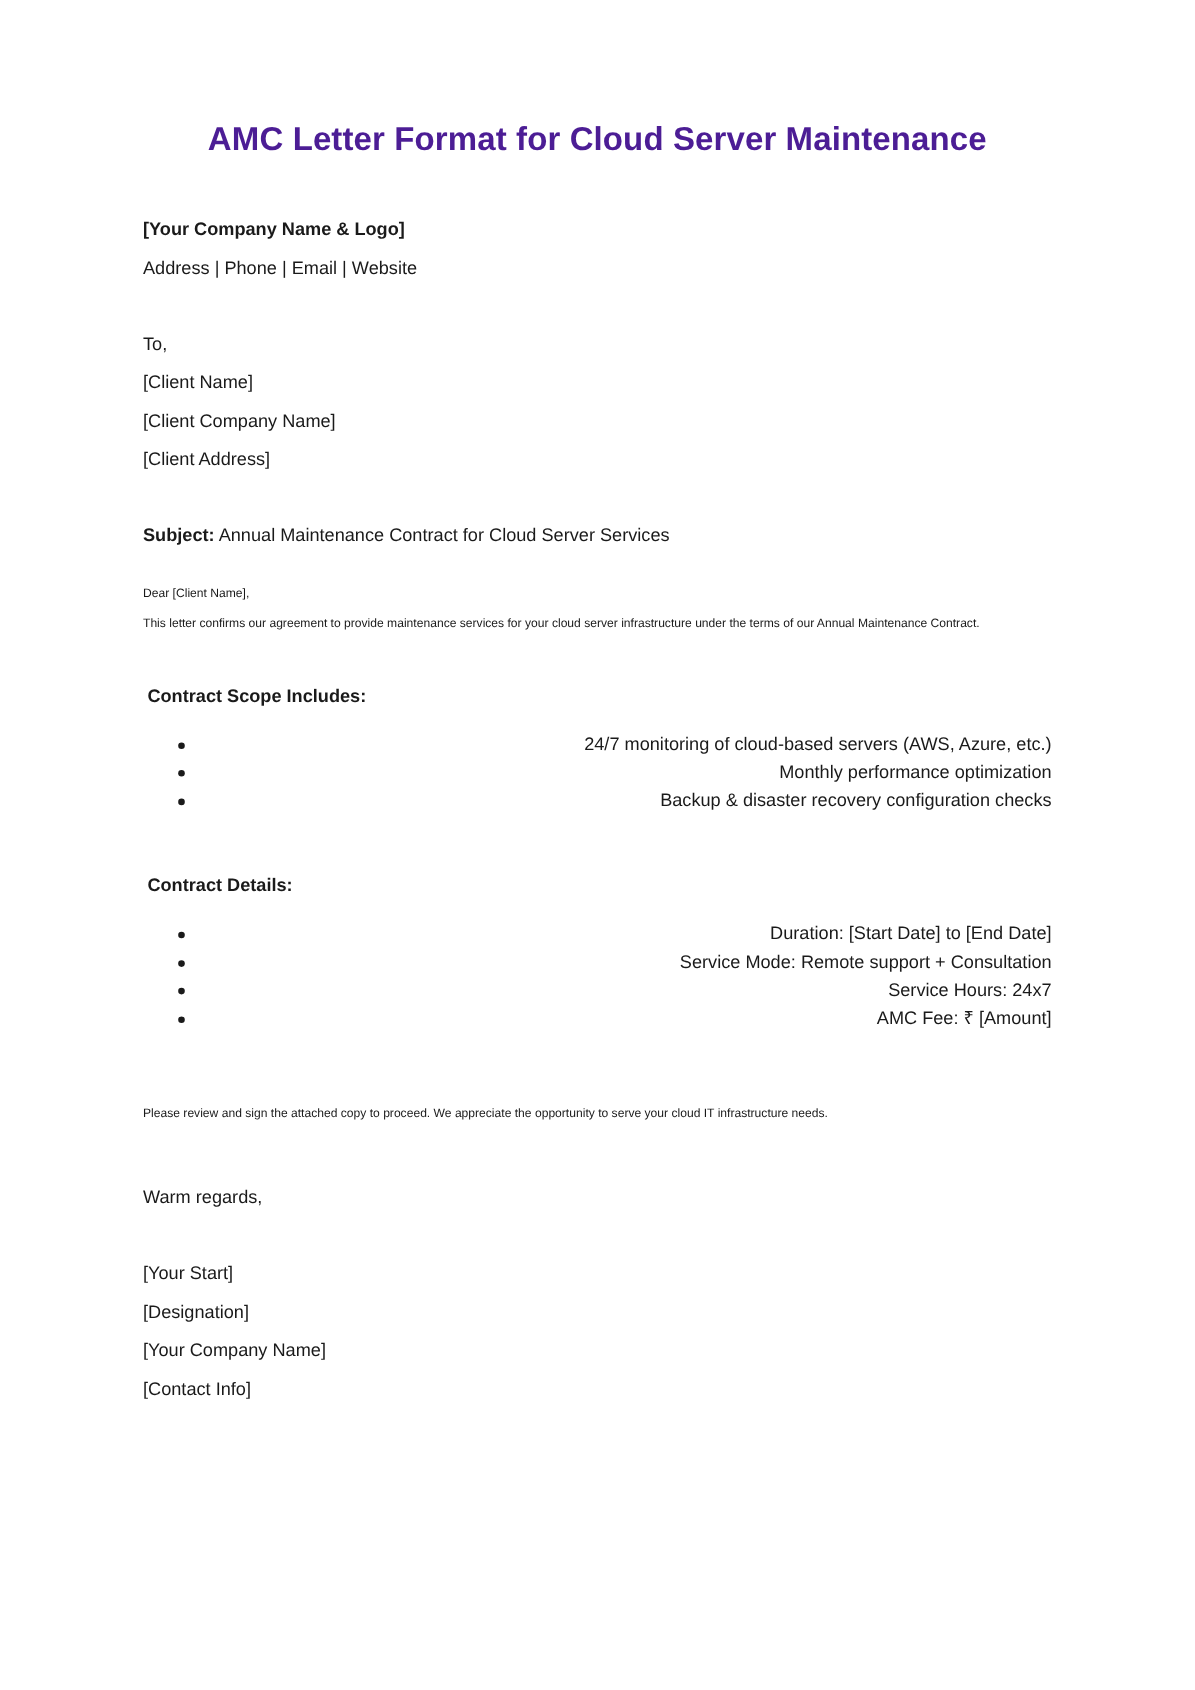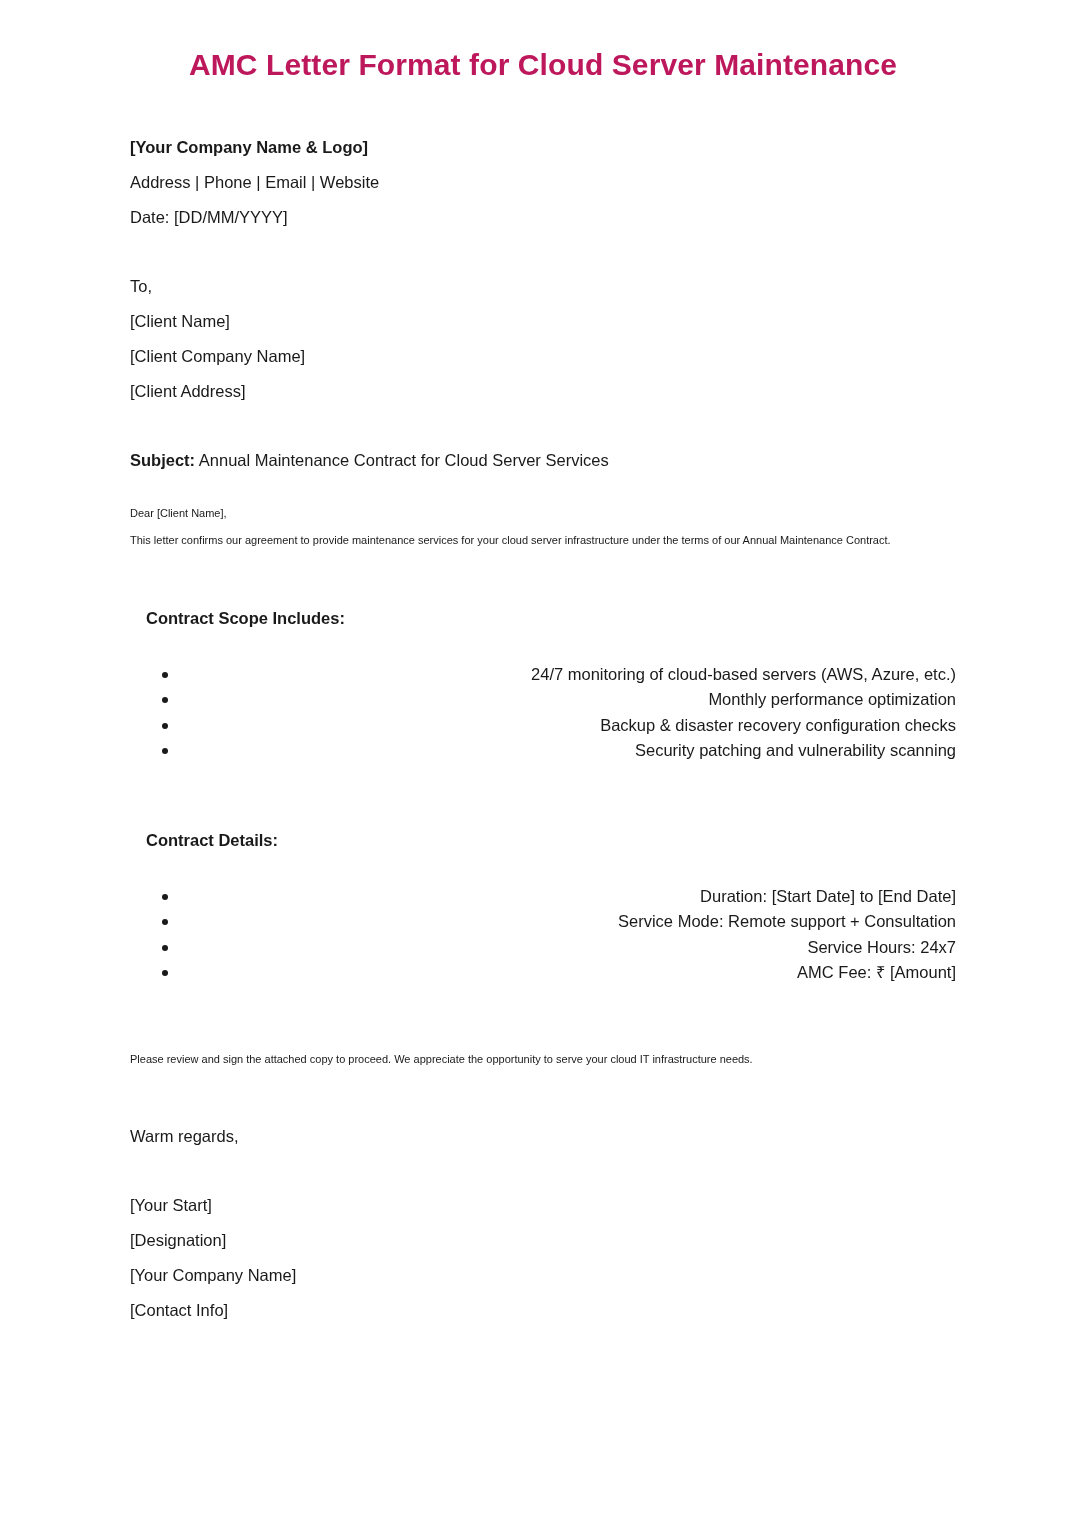--- a/index.html
+++ b/index.html
@@ -23,25 +23,25 @@
   .content {
     position: absolute;
     left: 130px;
     top: 0;
     width: 826px;
   }
 
   
   .doc-title {
     margin: 0;
-    padding-top: 46px;
+    padding-top: 108px;
     text-align: center;
     font-size: 30px;
     font-weight: bold;
-    color: #be185d;
+    color: #4c1d95;
     letter-spacing: 0.1px;
     line-height: 1.25;
   }
 
   
   .block {
     margin: 0;
   }
   .line {
     font-size: 16.5px;
@@ -65,21 +65,21 @@
     text-align: justify;
     text-justify: inter-word;
   }
   .para.greeting-line {
     text-align: left;
   }
   .section-head {
     font-size: 16.5px;
     font-weight: bold;
     line-height: 28px;
-    margin: 16px;
+    margin: 4px;
   }
 
   
   ul.bullets {
     list-style: none;
     margin: 0;
     padding: 0;
     text-align: right;
   }
   ul.bullets li {
@@ -118,21 +118,20 @@
 <div class="page">
   <div class="content">
 
     <h1 class="doc-title">AMC Letter Format for Cloud Server Maintenance</h1>
 
     <div class="gap-lg"></div>
 
     <div class="block">
       <p class="line bold">[Your Company Name &amp; Logo]</p>
       <p class="line">Address | Phone | Email | Website</p>
-      <p class="line">Date: [DD/MM/YYYY]</p>
     </div>
 
     <div class="gap-md"></div>
 
     <div class="block">
       <p class="line">To,</p>
       <p class="line">[Client Name]</p>
       <p class="line">[Client Company Name]</p>
       <p class="line">[Client Address]</p>
     </div>
@@ -160,24 +159,20 @@
         <span>24/7 monitoring of cloud-based servers (AWS, Azure, etc.)</span>
       </li>
       <li>
         <span class="bullet-dot"></span>
         <span>Monthly performance optimization</span>
       </li>
       <li>
         <span class="bullet-dot"></span>
         <span>Backup &amp; disaster recovery configuration checks</span>
       </li>
-      <li>
-        <span class="bullet-dot"></span>
-        <span>Security patching and vulnerability scanning</span>
-      </li>
     </ul>
 
     <div class="gap-lg"></div>
 
     <p class="section-head">Contract Details:</p>
 
     <div class="gap-xs"></div>
 
     <ul class="bullets">
       <li>

